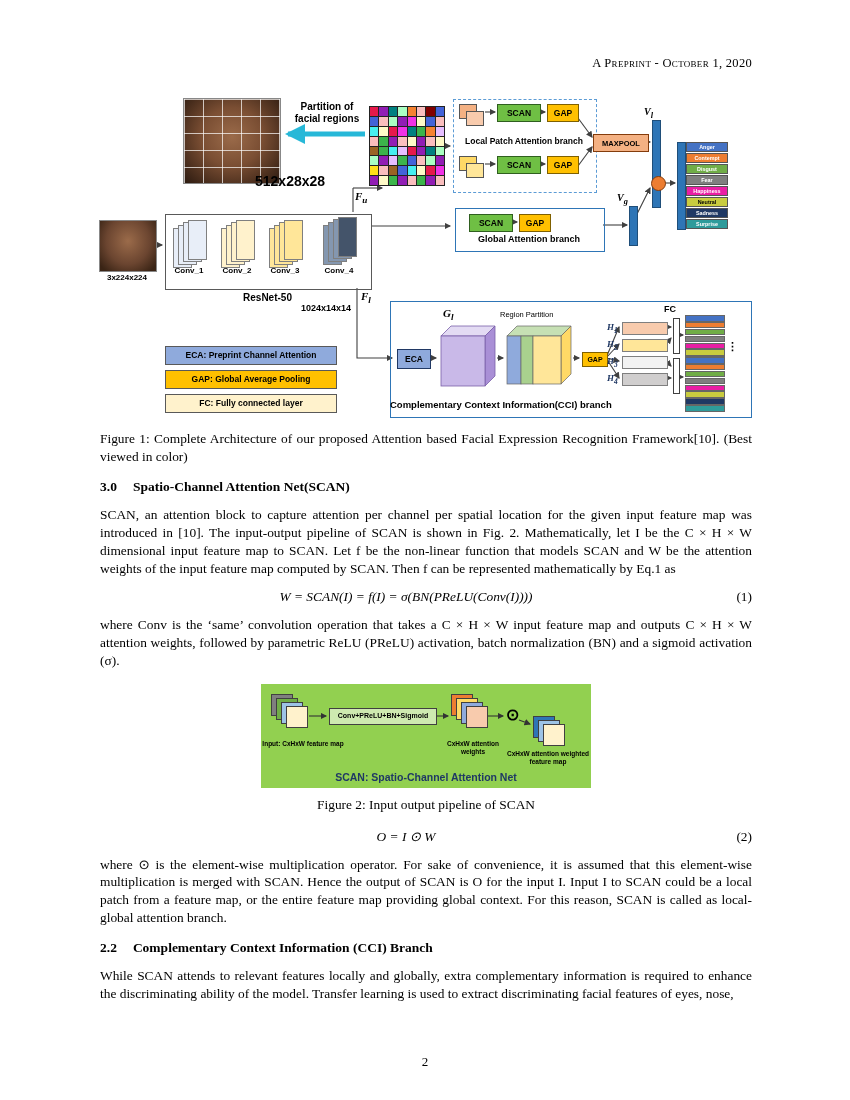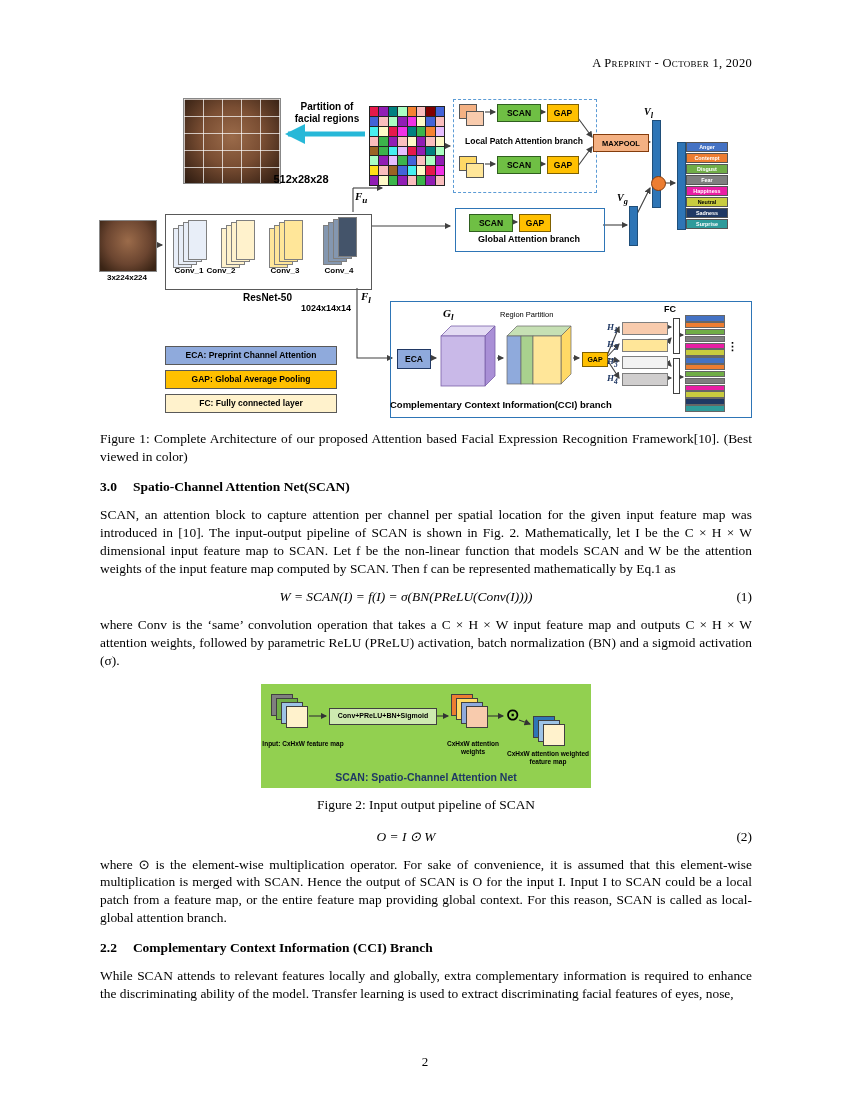--- a/index.html
+++ b/index.html
@@ -27,21 +27,21 @@
       repeating-linear-gradient(to right, rgba(255,255,255,.7) 0 1px, transparent 1px 19px),
       repeating-linear-gradient(to bottom, rgba(255,255,255,.7) 0 1px, transparent 1px 17px),
       radial-gradient(ellipse at 50% 45%, #9b6b4a 0%, #7a4e33 45%, #4a2e1d 78%, #2b1a10 100%);}
   .face-in{position:absolute;left:4px;top:124px;width:56px;height:50px;border:1px solid #888;
     background:radial-gradient(ellipse at 50% 40%, #9b6b4a 0%, #6b4530 55%, #3a2415 90%);}
   .partition-label{position:absolute;left:192px;top:5px;width:80px;font-size:10px;font-weight:bold;
     text-align:center;line-height:1.15;}
   .mosaic{position:absolute;left:274px;top:10px;width:74px;height:78px;display:grid;
     grid-template-columns:repeat(8,1fr);grid-template-rows:repeat(8,1fr);gap:1px;background:#222;
     border:1px solid #222;}
-  .dim512{left:160px;top:77px;width:92px;font-size:11px;text-align:center;}
+  .dim512{left:160px;top:77px;width:92px;font-size:14px;text-align:left;}
   .math{font-family:"Liberation Serif",serif;font-style:italic;font-weight:bold;}
   .fu{left:260px;top:94px;font-size:11px;}
   .fl{left:266px;top:194px;font-size:11px;}
   .dim1024{left:180px;top:207px;width:76px;font-size:9px;text-align:right;}
   .local-box{position:absolute;left:358px;top:3px;width:142px;height:92px;border:1.3px dashed #5b9bd5;}
   .patch{position:absolute;width:16px;height:13px;border:1px solid #555;}
   .p1a{left:364px;top:8px;background:#f4b183;} .p1b{left:371px;top:15px;background:#f8cbad;}
   .p2a{left:364px;top:60px;background:#ffd966;} .p2b{left:371px;top:67px;background:#ffe699;}
   .nodebox{position:absolute;display:flex;align-items:center;justify-content:center;
     font-weight:bold;font-size:8.5px;}
@@ -65,21 +65,21 @@
   .global-box{position:absolute;left:360px;top:112px;width:148px;height:42px;border:1.3px solid #2e75b6;}
   .global-label{left:362px;top:138px;width:144px;font-size:9px;text-align:center;}
   .resnet-box{position:absolute;left:70px;top:118px;width:205px;height:74px;border:1px solid #595959;}
   .stack{position:absolute;width:36px;height:48px;}
   .layer{position:absolute;width:17px;height:38px;border:1px solid #7f7f7f;}
   .s1{left:78px;top:124px;} .s2{left:126px;top:124px;} .s3{left:174px;top:124px;} .s4{left:228px;top:121px;}
   .c1 .layer{background:#e8eef8;} .c2 .layer{background:#fff2cc;} .c3 .layer{background:#ffe699;}
   .c4 .layer{background:#8497b0;} .c4 .l4{background:#44546a;}
   .l1{left:0;top:8px;} .l2{left:5px;top:5px;} .l3{left:10px;top:2px;} .l4{left:15px;top:0;}
   .conv-label{position:absolute;top:170px;width:44px;font-size:8px;font-weight:bold;text-align:center;}
-  .cl1{left:72px;} .cl2{left:104px;} .cl3{left:168px;} .cl4{left:222px;}
+  .cl1{left:72px;} .cl2{left:120px;} .cl3{left:168px;} .cl4{left:222px;}
   .resnet-label{left:70px;top:196px;width:205px;font-size:10px;text-align:center;}
   .input-dim{left:0;top:177px;width:64px;font-size:8px;text-align:center;}
   .legend{position:absolute;left:70px;top:250px;width:172px;}
   .legend-item{height:17px;line-height:17px;margin-bottom:5px;border:1px solid #595959;
     font-size:8.5px;text-align:center;font-weight:bold;}
   .cci-box{position:absolute;left:295px;top:205px;width:360px;height:115px;border:1.3px solid #2e75b6;}
   .eca-box{left:302px;top:253px;width:32px;height:18px;background:#8faadc;border:1px solid #203864;}
   .gl-label{left:348px;top:211px;font-size:11px;}
   .region-label{position:absolute;left:405px;top:214px;width:78px;font-size:7.5px;text-align:left;}
   .gap-cci{left:487px;top:256px;width:24px;height:13px;background:#ffc000;border:1px solid #7f6000;

